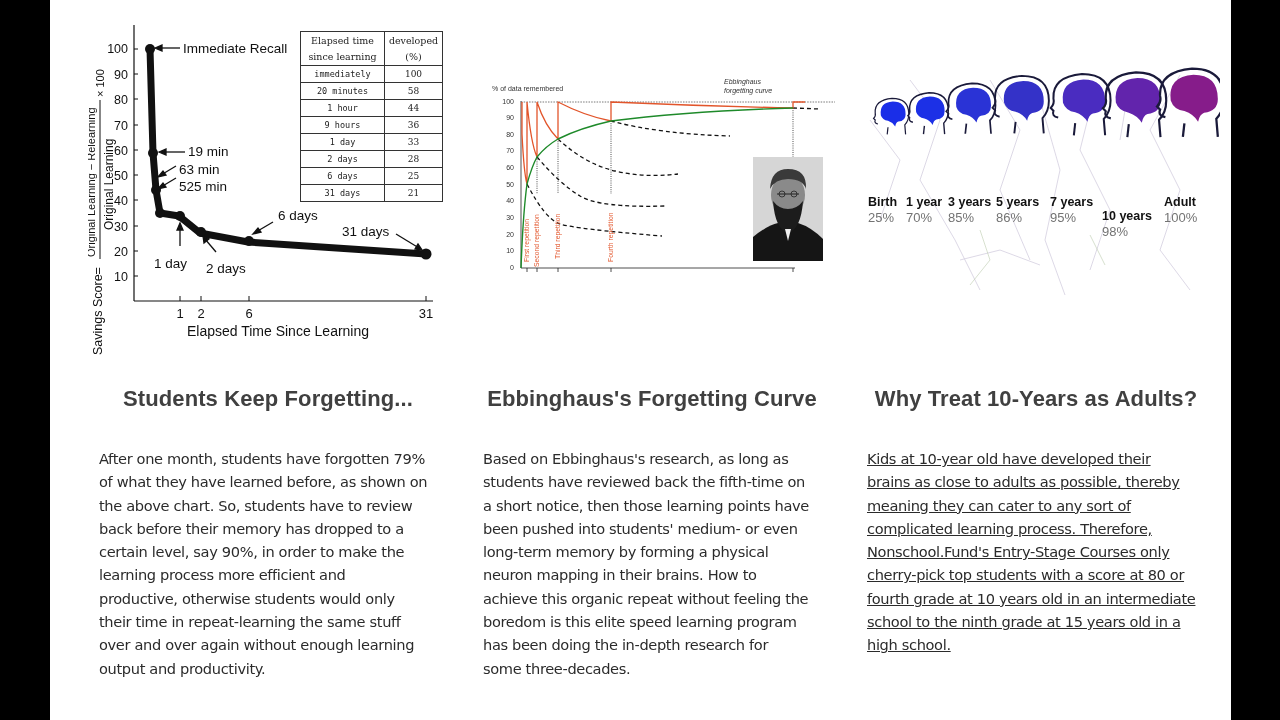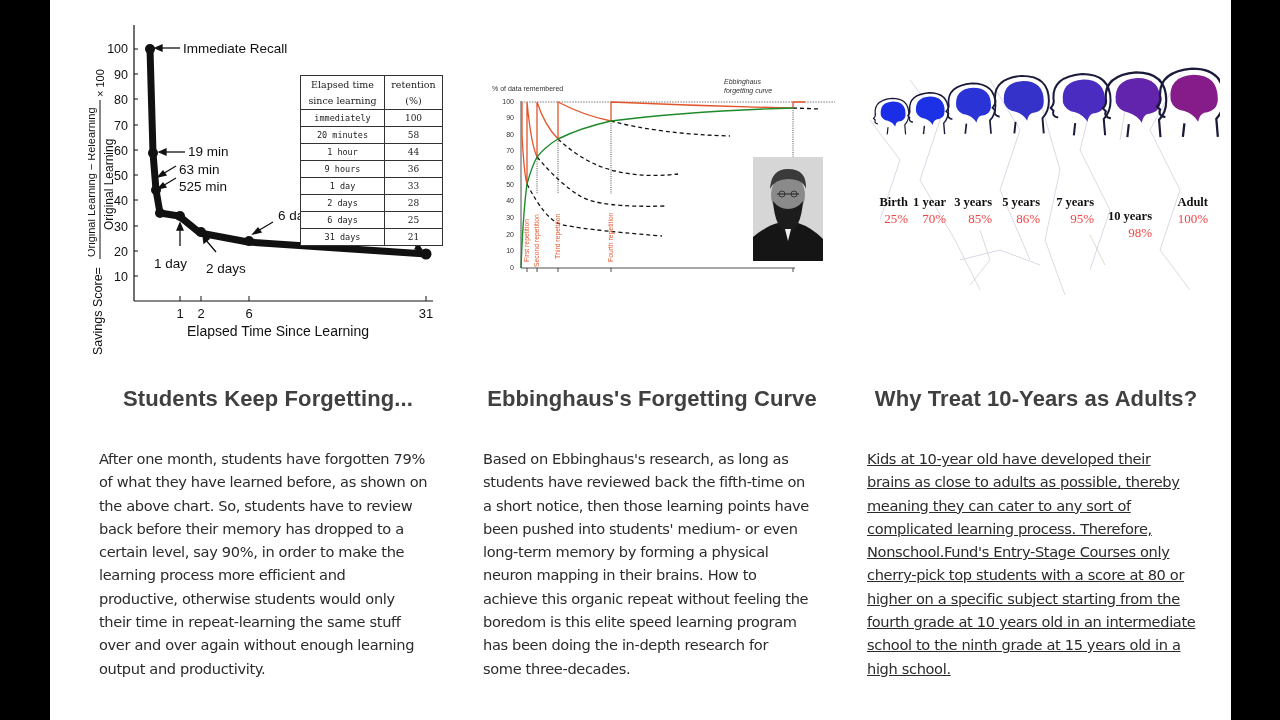--- a/index.html
+++ b/index.html
@@ -12,27 +12,27 @@
     position: absolute; top: 386px; width: 384px; text-align: center;
     font-family: "Liberation Sans", sans-serif; font-weight: bold; font-size: 22px;
     color: #404040; letter-spacing: 0.1px;
   }
   .body-text {
     position: absolute; top: 447px; width: 345px;
     font-family: "DejaVu Sans", sans-serif; font-size: 14.6px; line-height: 23.3px;
     color: #2b2b2b; letter-spacing: -0.35px;
   }
   .body-text span { display: block; white-space: nowrap; }
-  .ret-table { position: absolute; border-collapse: collapse; font-family: "DejaVu Serif", serif; font-size: 9px; color: #222; background: #fff; margin-top: 44px; }
+  .ret-table { position: absolute; border-collapse: collapse; font-family: "DejaVu Serif", serif; font-size: 9px; color: #222; background: #fff; }
   .ret-table td, .ret-table th { border: 1px solid #333; text-align: center; font-weight: normal; padding: 0 2px; height: 17px; }
   .ret-table th { height: 17px; line-height: 16px; font-size: 9.5px; }
   .ret-table td.mono { font-family: "DejaVu Sans Mono", monospace; font-size: 8.5px; }
-  .brain-col { position: absolute; text-align: right; font-family: Liberation Serif, serif; }
+  .brain-col { position: absolute; text-align: left; font-family: Liberation Sans, sans-serif; }
   .brain-label { font-weight: bold; font-size: 12.5px; color: #111; white-space: nowrap; }
-  .brain-pct { font-size: 13px; color: #ef4444; margin-top: 1px; }
+  .brain-pct { font-size: 13px; color: #737373; margin-top: 1px; }
 </style>
 </head>
 <body>
 
 <div class="page">
 
   <div class="fig" style="left:38px; top:20px; width:360px; height:340px;">
     <svg width="360" height="340" viewBox="0 0 360 340">
 
       <g transform="translate(14,335) rotate(-90)" font-family="Liberation Sans, sans-serif" font-size="12.5" fill="#111">
@@ -126,21 +126,21 @@
     </svg>
 
     <table class="ret-table" style="left:212px; top:11px; width:143px;">
       <tbody>
           <tr>
         <th style="width:84px; height:34px;">
           <span style="display:block;">Elapsed time</span>
           <span style="display:block;">since learning</span>
         </th>
         <th>
-          <span style="display:block;">retention</span>
+          <span style="display:block;">developed</span>
           <span style="display:block;">(%)</span>
         </th>
       </tr>
       <tr>
             <td class="mono">immediately</td>
             <td>100</td>
           </tr>
       <tr>
             <td class="mono">20 minutes</td>
             <td>58</td>
@@ -338,18 +338,17 @@
     <span>has been doing the in-depth research for</span>
       <span>some three-decades.</span>
   </div>
   <div class="body-text" style="left:817px;text-decoration:underline;">
     <span>Kids at 10-year old have developed their</span>
       <span>brains as close to adults as possible, thereby</span>
     <span>meaning they can cater to any sort of</span>
       <span>complicated learning process. Therefore,</span>
     <span>Nonschool.Fund's Entry-Stage Courses only</span>
       <span>cherry-pick top students with a score at 80 or</span>
-    <span>higher on a specific subject starting from the</span>
       <span>fourth grade at 10 years old in an intermediate</span>
     <span>school to the ninth grade at 15 years old in a</span>
       <span>high school.</span>
   </div>
 </div>
 
 </body></html>

